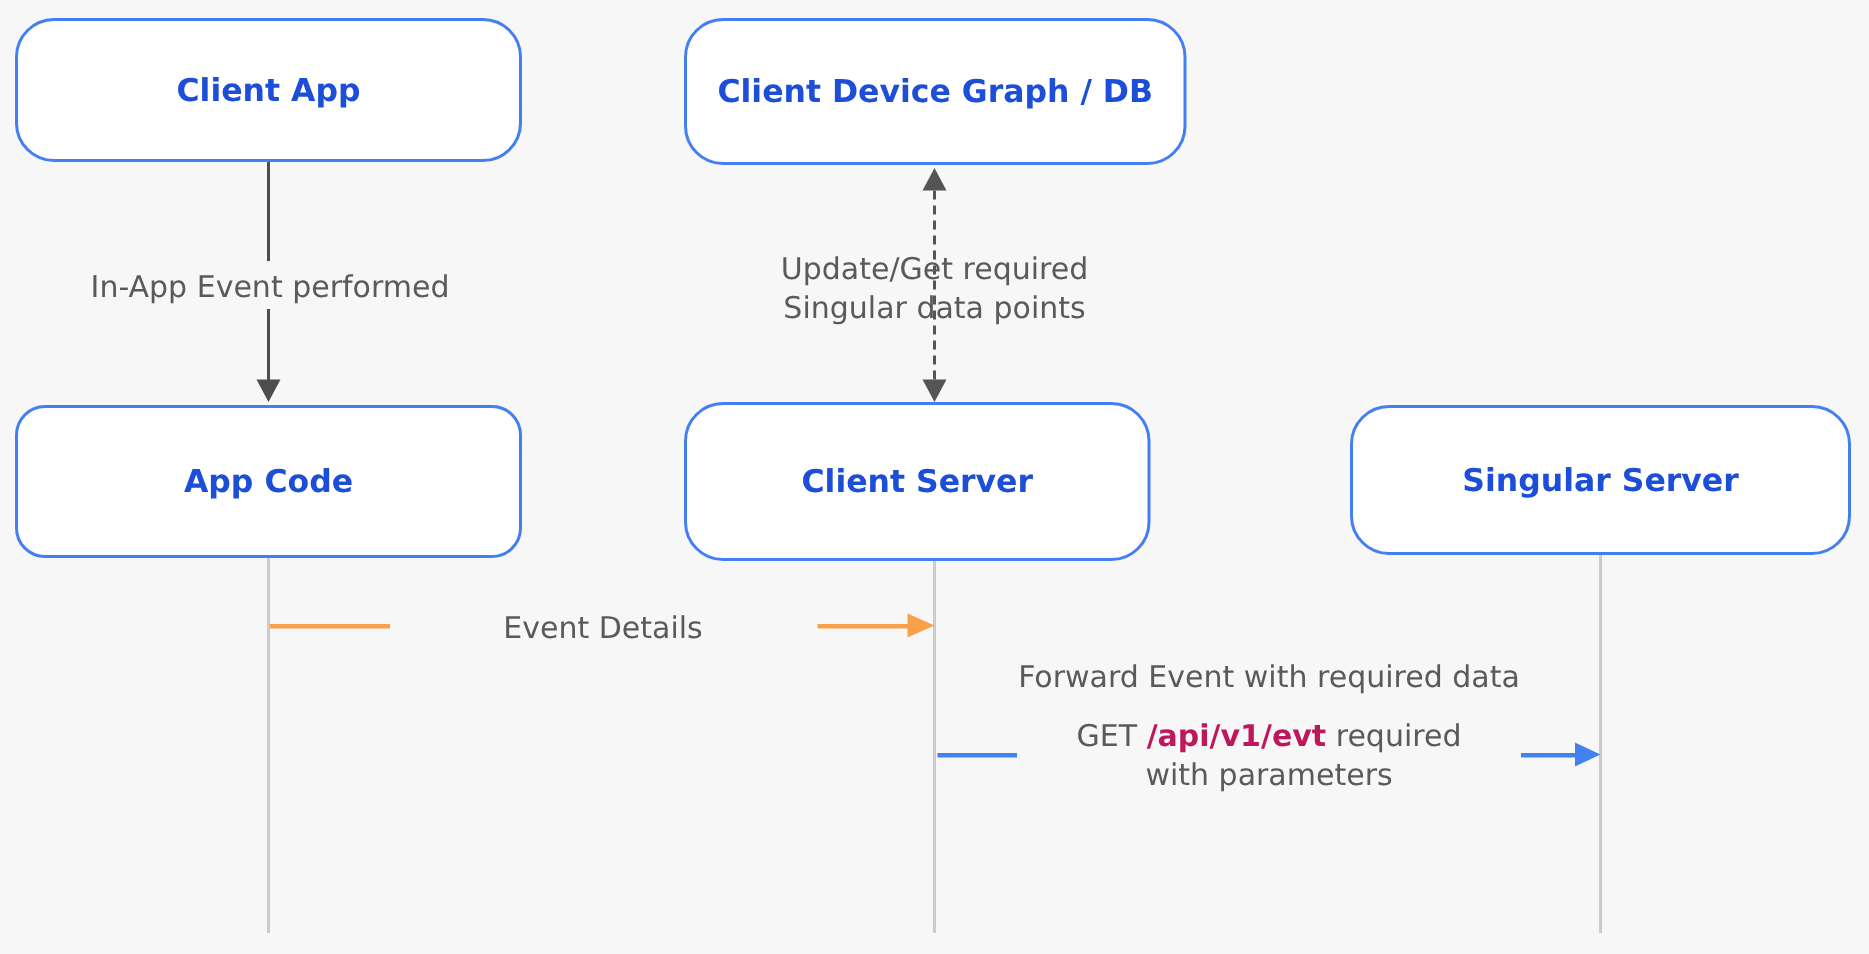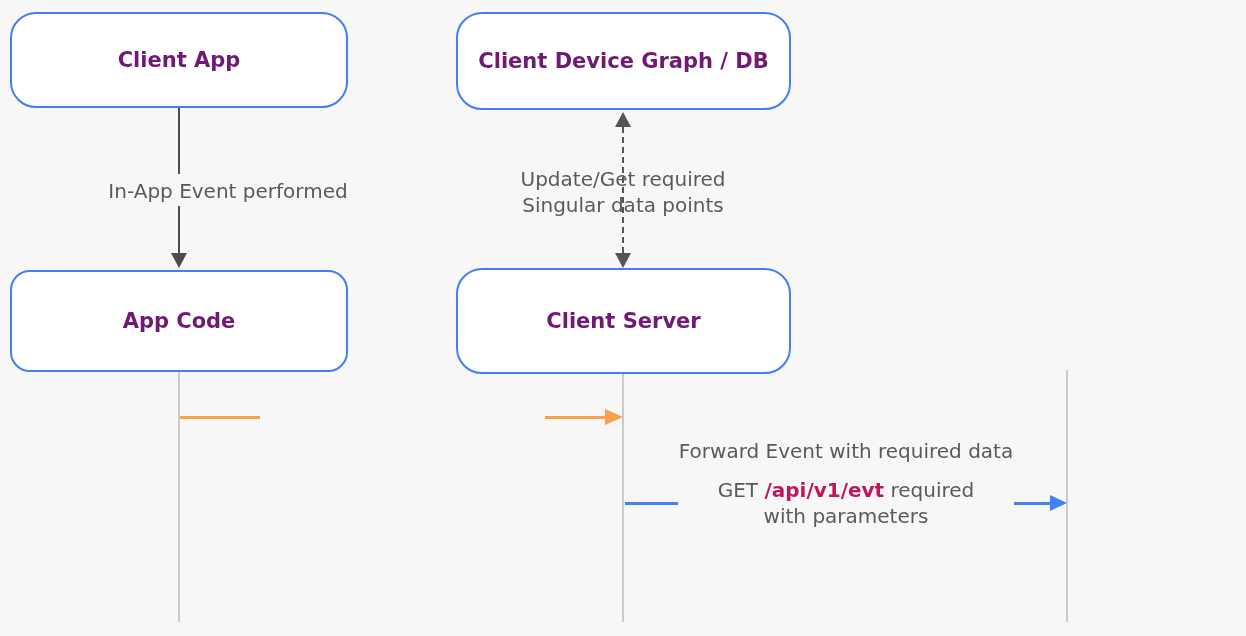--- a/index.html
+++ b/index.html
@@ -23,27 +23,27 @@
     background: #ffffff;
     border: 2px solid #437ef2;
     border-radius: 26px;
     display: flex;
     align-items: center;
     justify-content: center;
   }
   .node-title {
     font-size: 21px;
     font-weight: bold;
-    color: #701a75;
+    color: #1d4ed8;
     white-space: nowrap;
   }
   #node-client-app      { left: 10px;  top: 12px;  width: 338px; height: 96px;  }
   #node-client-device-db{ left: 456px; top: 12px;  width: 335px; height: 98px; align-items: center;  }
   #node-app-code        { left: 10px;  top: 270px; width: 338px; height: 102px; border-radius: 20px; }
-  #node-client-server   { left: 456px; top: 268px; width: 335px; height: 106px; }
+  #node-client-server   { left: 456px; top: 268px; width: 311px; height: 106px; }
   #node-singular-server { left: 900px; top: 270px; width: 334px; height: 100px; }
 
   
   .lifeline {
     position: absolute;
     width: 2px;
     background: #cbcbcb;
   }
   #lifeline-app-code       { left: 178px;  top: 372px; height: 250px; }
   #lifeline-client-server  { left: 622px;  top: 374px; height: 248px; }
@@ -66,21 +66,21 @@
 
   
   #in-app-seg1 { left: 178px; top: 108px; height: 66px; }
   #in-app-seg2 { left: 178px; top: 206px; height: 48px; }
   #in-app-head {
     left: 171px; top: 253px;
     border-left: 8px solid transparent;
     border-right: 8px solid transparent;
     border-top: 15px solid #4d4d4d;
   }
-  #in-app-label { left: 180px; top: 179px; margin-left: 48px; }
+  #in-app-label { left: 180px; top: 179px; }
 
   
   #sync-dash {
     position: absolute;
     left: 622px; top: 127px; height: 126px; width: 0;
     border-left: 2px dashed #555555;
   }
   #sync-head-up {
     left: 615px; top: 112px;
     border-left: 8px solid transparent;
@@ -133,39 +133,43 @@
   </div>
   <div class="node" id="node-client-device-db">
     <span class="node-title">Client Device Graph / DB</span>
   </div>
   <div class="node" id="node-app-code">
     <span class="node-title">App Code</span>
   </div>
   <div class="node" id="node-client-server">
     <span class="node-title">Client Server</span>
   </div>
+  <div class="node" id="node-singular-server">
+    <span class="node-title">Singular Server</span>
+  </div>
 
   <div class="lifeline" id="lifeline-app-code"></div>
   <div class="lifeline" id="lifeline-client-server"></div>
   <div class="lifeline" id="lifeline-singular-server"></div>
 
   <div class="vline" id="in-app-seg1"></div>
   <div class="vline" id="in-app-seg2"></div>
   <div class="tri" id="in-app-head"></div>
   <div class="edge-label" id="in-app-label">In-App Event performed</div>
 
   <div id="sync-dash"></div>
   <div class="tri" id="sync-head-up"></div>
   <div class="tri" id="sync-head-down"></div>
   <div class="edge-label" id="sync-label-1">Update/Get required</div>
   <div class="edge-label" id="sync-label-2">Singular data points</div>
 
   <div class="hline orange" id="event-seg1"></div>
   <div class="hline orange" id="event-seg2"></div>
   <div class="tri" id="event-head"></div>
+  <div class="edge-label" id="event-label">Event Details</div>
 
   <div class="hline blue" id="forward-seg1"></div>
   <div class="hline blue" id="forward-seg2"></div>
   <div class="tri" id="forward-head"></div>
   <div class="edge-label" id="forward-label-1">Forward Event with required data</div>
   <div class="edge-label" id="forward-label-2">
     <span>GET </span><span class="code-bold">/api/v1/evt</span><span> required</span>
   </div>
   <div class="edge-label" id="forward-label-3">with parameters</div>
 

